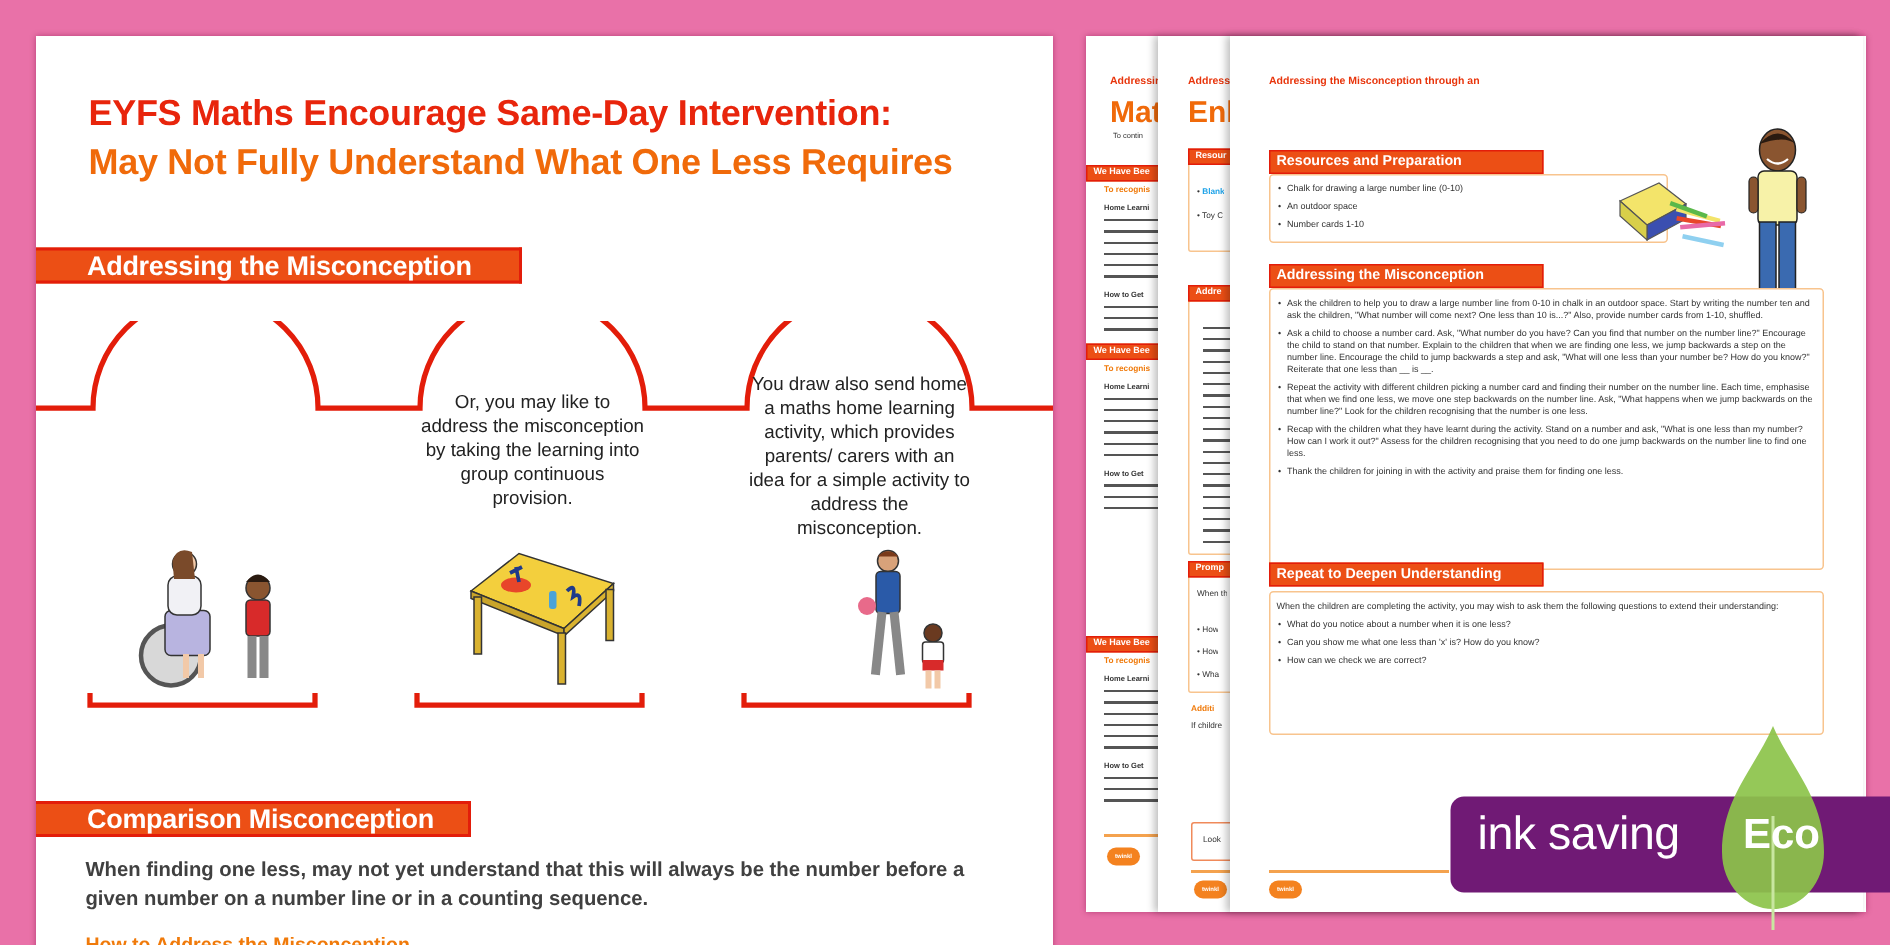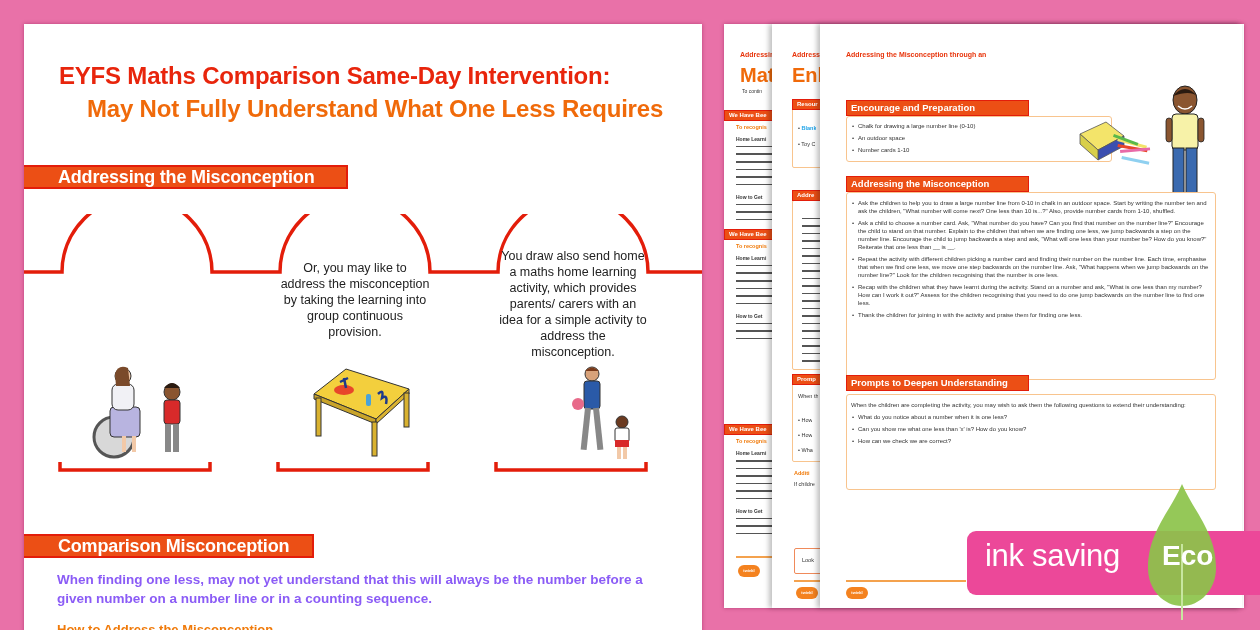--- a/index.html
+++ b/index.html
@@ -13,40 +13,40 @@
   .page-main {
     position: absolute; left: 24px; top: 24px; width: 678px; height: 620px;
     background: #fff; box-shadow: 0 0 4px rgba(120,0,60,.45);
     overflow: hidden;
   }
   .title-1, .title-2 {
     position: absolute; left: 35px; font-weight: bold; font-size: 24px;
     letter-spacing: -0.2px; white-space: nowrap;
   }
   .title-1 { top: 38px; color: #e8250c; }
-  .title-2 { top: 71px; color: #f06a0a; margin-left: 28px; }
+  .title-2 { top: 71px; color: #f06a0a; }
   .banner {
     position: absolute; left: 0; height: 24px;
     background: #ec4f15; border: 2px solid #e31d0a; border-left: none;
     color: #fff; font-weight: bold; font-size: 18px; line-height: 20px;
     padding-left: 34px; white-space: nowrap; letter-spacing: -0.2px;
   }
   .banner-1 { top: 141px; width: 324px; }
   .banner-2 { top: 510px; width: 290px; font-size: 18px; }
 
   .arches { position: absolute; left: 0; top: 190px; width: 678px; height: 270px; }
   .arch-text {
     position: absolute; text-align: center; font-size: 12.5px; line-height: 16px;
     color: #222; width: 150px;
   }
   .arch-img { position: absolute; }
 
   .misconception-text {
     position: absolute; left: 33px; top: 546px; width: 620px;
-    font-weight: bold; font-size: 13.5px; line-height: 19px; color: #8b5cf6;
+    font-weight: bold; font-size: 13.5px; line-height: 19px; color: #404040;
   }
   .how-to {
     position: absolute; left: 33px; top: 598px; font-weight: bold;
     font-size: 13px; color: #f07a0a;
   }
 
   
   .page-back {
     position: absolute; top: 24px; height: 584px; background: #fff;
     box-shadow: -3px 0 5px rgba(0,0,0,.25);
@@ -86,36 +86,36 @@
   .pb3 .li {
     font-size: 6px; line-height: 8px; color: #333; padding-left: 7px; position: relative;
     margin-bottom: 4px;
   }
   .pb3 .li::before { content: "•"; position: absolute; left: 1px; top: 0; }
   .pb3 .para { font-size: 6px; line-height: 8px; color: #333; margin-bottom: 4px; }
 
   
   .eco {
     position: absolute; left: 967px; top: 531px; width: 293px; height: 64px;
-    background: #ec4899; border-radius: 9px 0 0 9px;
+    background: #701a75; border-radius: 9px 0 0 9px;
   }
   .eco-text {
     position: absolute; left: 18px; top: 7px; font-size: 31px; color: #fff; font-weight: normal;
     letter-spacing: -0.3px; white-space: nowrap;
   }
   .eco-leaf { position: absolute; left: 1142px; top: 482px; }
   .eco-label {
     position: absolute; left: 1162px; top: 540px; font-size: 28px; color: #fff; font-weight: bold;
   }
 </style>
 </head>
 <body>
 
 <div class="page-main">
-  <div class="title-1">EYFS Maths Comparison Same-Day Intervention:</div>
+  <div class="title-1">EYFS Maths Encourage Same-Day Intervention:</div>
   <div class="title-2">May Not Fully Understand What One Less Requires</div>
 
   <div class="banner banner-1">Addressing the Misconception</div>
 
   <div class="arches">
     <svg width="678" height="270" viewBox="0 0 678 270" style="position:absolute;left:0;top:0">
       <path d="M0,58 L38,58 A75,75 0 0 1 188,58 L256,58 A75,75 0 0 1 406,58 L474,58 A75,75 0 0 1 624,58 L678,58" fill="none" stroke="#e31d0a" stroke-width="3.5"></path>
       <path d="M36,248 L36,256 L186,256 L186,248" fill="none" stroke="#e31d0a" stroke-width="3.5"></path>
       <path d="M254,248 L254,256 L404,256 L404,248" fill="none" stroke="#e31d0a" stroke-width="3.5"></path>
       <path d="M472,248 L472,256 L622,256 L622,248" fill="none" stroke="#e31d0a" stroke-width="3.5"></path>
@@ -232,21 +232,21 @@
 </div>
 
 <div class="page-back pb3">
   <div class="small-kicker" style="left:26px;top:27px">Addressing the Misconception through an</div>
 
   <div class="box" style="top:92px;width:266px;height:46px;padding:5px 4px 0 4px">
     <div class="li">Chalk for drawing a large number line (0-10)</div>
     <div class="li">An outdoor space</div>
     <div class="li">Number cards 1-10</div>
   </div>
-  <div class="head-bar" style="top:76px">Encourage and Preparation</div>
+  <div class="head-bar" style="top:76px">Resources and Preparation</div>
 
   <svg style="position:absolute;left:258px;top:94px" width="78" height="50" viewBox="0 0 78 50">
     <polygon points="2,16 28,4 46,18 20,32" fill="#f3e46a" stroke="#555" stroke-width="0.8"></polygon>
     <polygon points="20,32 46,18 46,28 20,42" fill="#3b4fb0" stroke="#555" stroke-width="0.8"></polygon>
     <polygon points="2,16 20,32 20,42 2,26" fill="#d8cf4a" stroke="#555" stroke-width="0.8"></polygon>
     <rect x="40" y="20" width="30" height="3" fill="#f3e46a" transform="rotate(15 40 20)"></rect>
     <rect x="40" y="26" width="30" height="3" fill="#e8462a" transform="rotate(10 40 26)"></rect>
     <rect x="42" y="32" width="30" height="3" fill="#e86aa8" transform="rotate(-5 42 32)"></rect>
     <rect x="44" y="38" width="28" height="3" fill="#8fd0f0" transform="rotate(12 44 38)"></rect>
     <rect x="36" y="16" width="26" height="3" fill="#5ab84a" transform="rotate(20 36 16)"></rect>
@@ -273,21 +273,21 @@
     <div class="li">Thank the children for joining in with the activity and praise them for finding one less.</div>
   </div>
   <div class="head-bar" style="top:152px">Addressing the Misconception</div>
 
   <div class="box" style="top:370px;width:370px;height:96px;padding:6px 6px 0 4px">
     <div class="para">When the children are completing the activity, you may wish to ask them the following questions to extend their understanding:</div>
     <div class="li">What do you notice about a number when it is one less?</div>
     <div class="li">Can you show me what one less than 'x' is? How do you know?</div>
     <div class="li">How can we check we are correct?</div>
   </div>
-  <div class="head-bar" style="top:351px">Prompts to Deepen Understanding</div>
+  <div class="head-bar" style="top:351px">Repeat to Deepen Understanding</div>
 
   <div class="foot-line" style="left:26px;top:556px;width:120px"></div>
   <div class="twinkl-logo" style="left:26px;top:563px">twinkl</div>
 </div>
 
 <div class="eco">
   <div class="eco-text">ink saving</div>
 </div>
 <svg class="eco-leaf" width="80" height="140" viewBox="0 0 80 140">
   <path d="M40,2 C52,30 74,50 74,86 C74,108 58,124 40,124 C22,124 6,108 6,86 C6,50 28,30 40,2 Z" fill="#8cc34a" opacity="0.92"></path>

